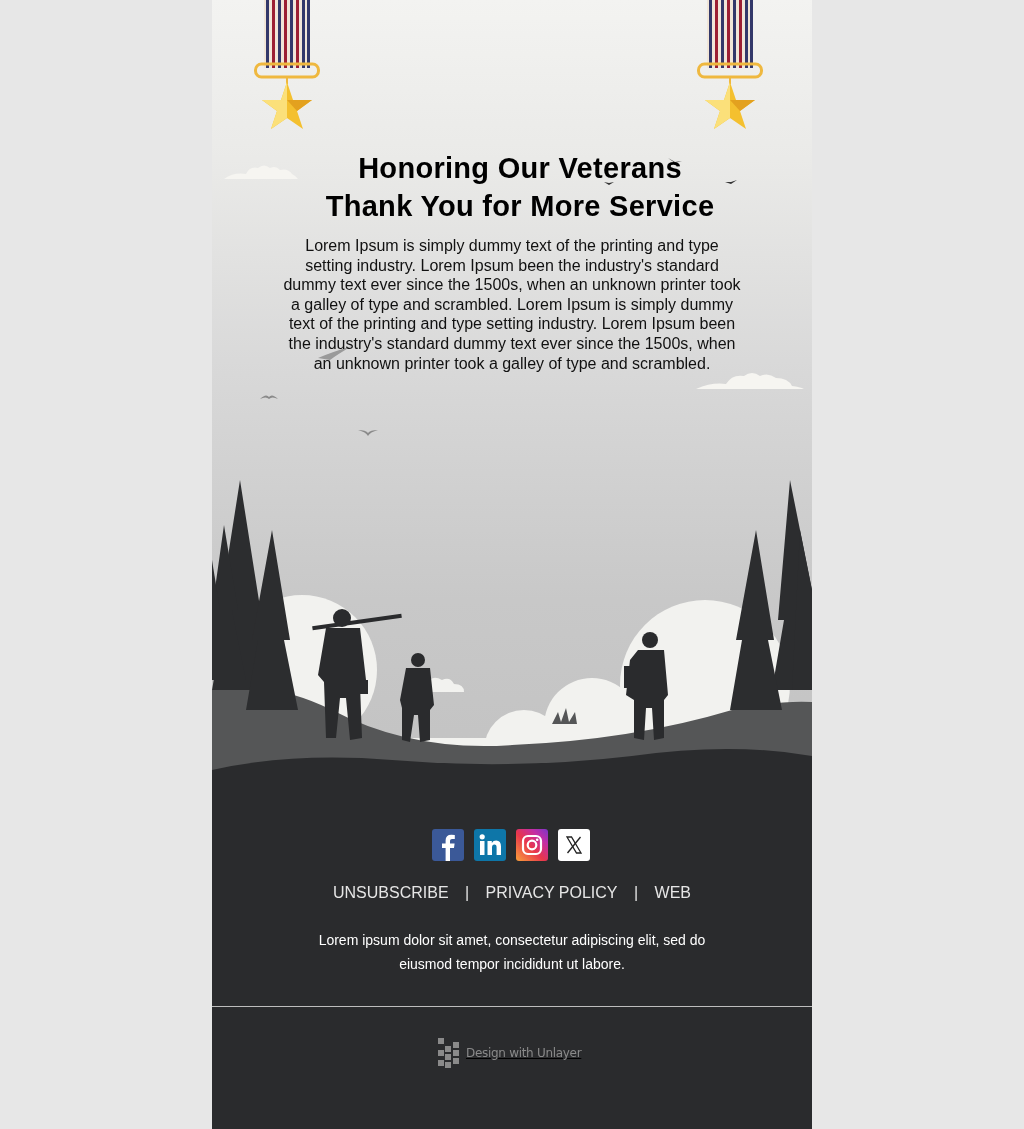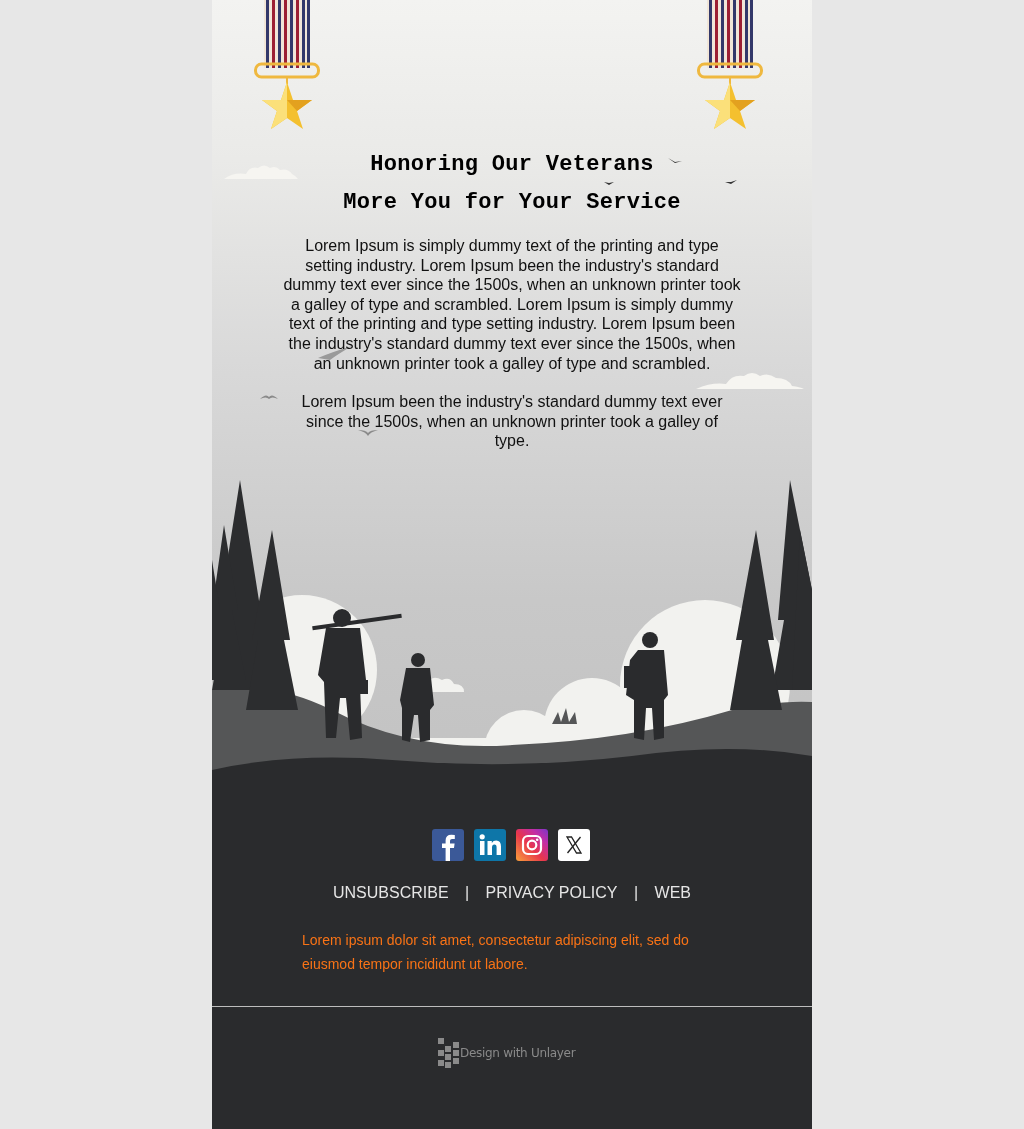--- a/index.html
+++ b/index.html
@@ -5,41 +5,41 @@
   html, body { margin:0; padding:0; }
   body { background:#e7e7e7; width:1024px; height:1129px; overflow:hidden; font-family:"Liberation Sans", sans-serif; }
   .email { position:absolute; left:212px; top:0; width:600px; height:1129px; overflow:hidden; }
   .hero { position:absolute; left:0; top:0; width:600px; height:800px;
     background:linear-gradient(180deg,#f3f3f1 0%,#eaeae8 20%,#d9d9d9 45%,#c8c8c8 75%,#c2c2c2 100%); }
   .medal { position:absolute; top:0; width:66px; height:132px; }
   .medal.left { left:42px; }
   .medal.right { left:485px; }
   .cloud { position:absolute; }
   .bird { position:absolute; }
-  .title { position:absolute; left:0; width:600px; text-align:center; font-family:Liberation Mono, monospace; font-weight:bold; font-size:22px; color:#000; letter-spacing:0.3px; }
+  .title { position:absolute; left:8px; width:600px; text-align:center; font-family:Liberation Sans, sans-serif; font-weight:bold; font-size:29px; color:#000; letter-spacing:0.3px; }
   .title.l1 { top:152px; }
   .title.l2 { top:190px; }
   .para { position:absolute; left:68px; width:464px; text-align:center; font-size:16px; line-height:19.6px; color:#111; }
   .para.p1 { top:236px; }
   .para.p2 { top:392px; left:78px; width:444px; }
   .btn { position:absolute; left:181px; top:452px; width:238px; height:36px; background:#962233; border-radius:3px; color:#fff; font-size:14px; text-align:center; line-height:36px; cursor:pointer; }
   .scene { position:absolute; left:0; top:470px; width:600px; height:340px; }
   .footer { position:absolute; left:0; top:800px; width:600px; height:329px; background:#2a2b2d; }
   .social { position:absolute; top:29px; left:220px; display:flex; gap:10px; }
   .soc { width:32px; height:32px; border-radius:3px; position:relative; overflow:hidden; cursor:pointer; }
   .soc.fb { background:#3b5998; }
   .soc.li { background:#0e76a8; }
   .soc.ig { background:linear-gradient(45deg,#f9a13a 0%,#e8364c 45%,#c22ea7 75%,#7a35c8 100%); }
   .soc.x { background:#fff; }
   .links { position:absolute; top:84px; left:0; width:600px; text-align:center; font-size:16px; color:#e6e6e6; }
   .links span { display:inline-block; }
   .links .sep { margin:0 12px; }
-  .ftext { position:absolute; top:128px; left:90px; width:420px; font-size:14px; line-height:24px; color:#f97316; }
+  .ftext { position:absolute; top:128px; left:90px; width:420px; text-align:center; font-size:14px; line-height:24px; color:#ffffff; }
   .divider { position:absolute; top:206px; left:0; width:600px; height:1px; background:#bdbdbd; }
-  .brand { position:absolute; top:238px; left:226px; display:flex; align-items:center; cursor:pointer; }
+  .brand { position:absolute; top:238px; left:226px; display:flex; align-items:center; gap:6px; cursor:pointer;text-decoration:underline; }
   .brand-text { font-family:"DejaVu Sans", sans-serif; font-size:12px; color:#8a8a8a; letter-spacing:-0.3px; }
 </style>
 </head>
 <body>
 
 <div class="email">
 
   <div class="hero">
 
     <svg class="medal left" viewBox="0 0 66 132">
@@ -95,24 +95,23 @@
         <path d="M0,12 Q14,6 34,0 Q20,8 12,14 Z" fill="#9a9a9a"></path>
       </svg>
     <svg class="bird" style="left:48px;top:393px;width:18px;height:8px;" viewBox="0 0 18 8">
         <path d="M0,6 Q6,0 9,4 Q12,0 18,6 Q12,3 9,6 Q6,3 0,6 Z" fill="#8a8a8a"></path>
       </svg>
     <svg class="bird" style="left:146px;top:428px;width:20px;height:8px;" viewBox="0 0 20 8">
         <path d="M0,2 Q8,4 10,8 Q12,4 20,2 Q12,2 10,5 Q8,2 0,2 Z" fill="#8a8a8a"></path>
       </svg>
 
     <div class="title l1">Honoring Our Veterans</div>
-    <div class="title l2">More You for Your Service</div>
+    <div class="title l2">Thank You for More Service</div>
 
     <div class="para p1">Lorem Ipsum is simply dummy text of the printing and type setting industry. Lorem Ipsum been the industry's standard dummy text ever since the 1500s, when an unknown printer took a galley of type and scrambled. Lorem Ipsum is simply dummy text of the printing and type setting industry. Lorem Ipsum been the industry's standard dummy text ever since the 1500s, when an unknown printer took a galley of type and scrambled.</div>
-    <div class="para p2">Lorem Ipsum been the industry's standard dummy text ever since the 1500s, when an unknown printer took a galley of type.</div>
 
   </div>
 
   <svg class="scene" viewBox="0 0 600 340">
 
     <circle cx="90" cy="200" r="75" fill="#f2f2ef"></circle>
     <circle cx="493" cy="215" r="85" fill="#f2f2ef"></circle>
     <circle cx="380" cy="256" r="48" fill="#f2f2ef"></circle>
     <circle cx="312" cy="280" r="40" fill="#f2f2ef"></circle>
     <rect x="140" y="268" width="380" height="30" fill="#f2f2ef"></rect>

